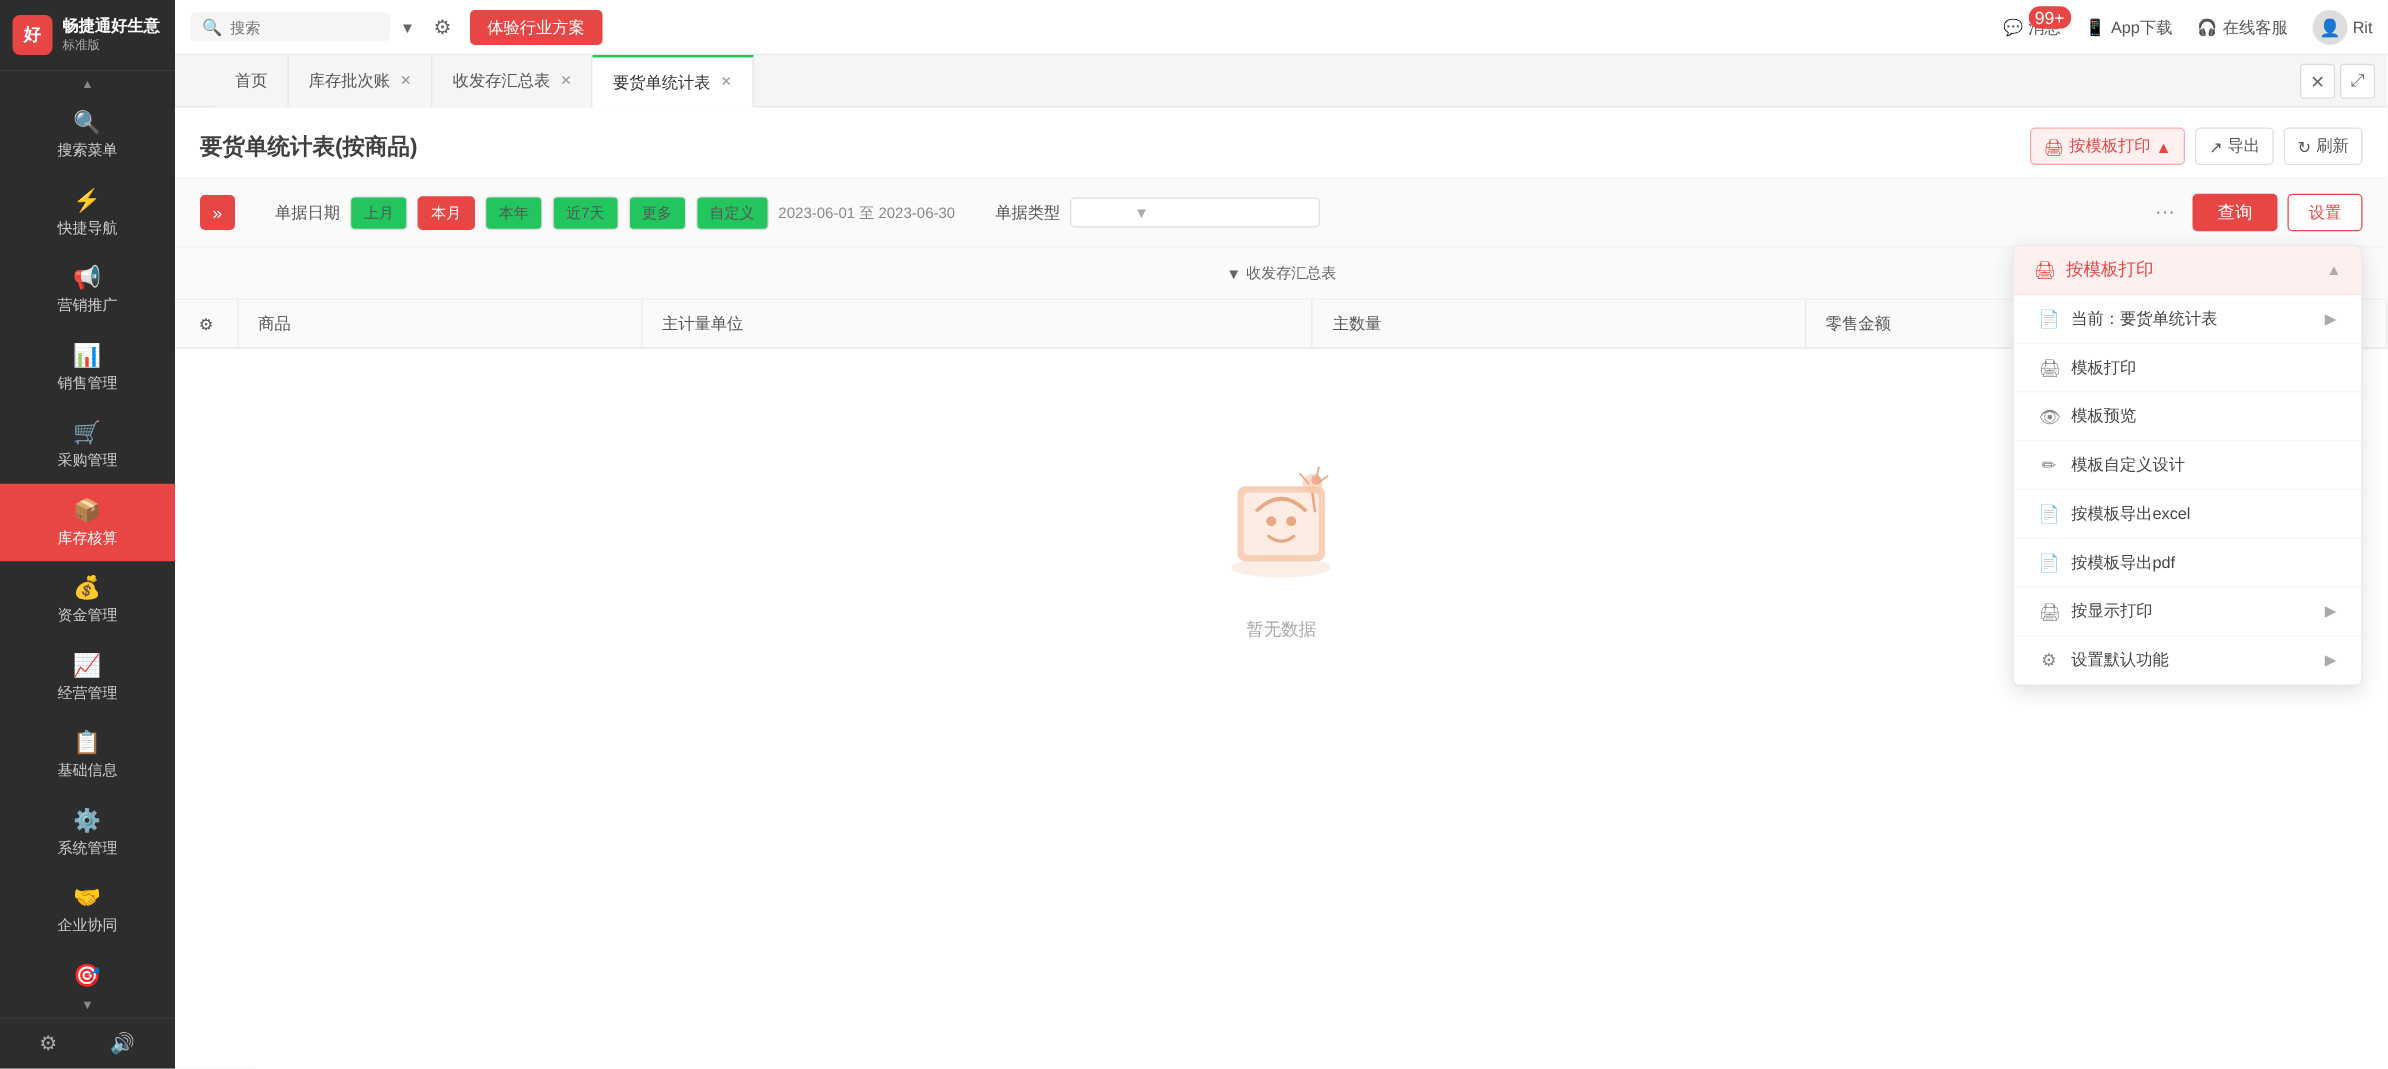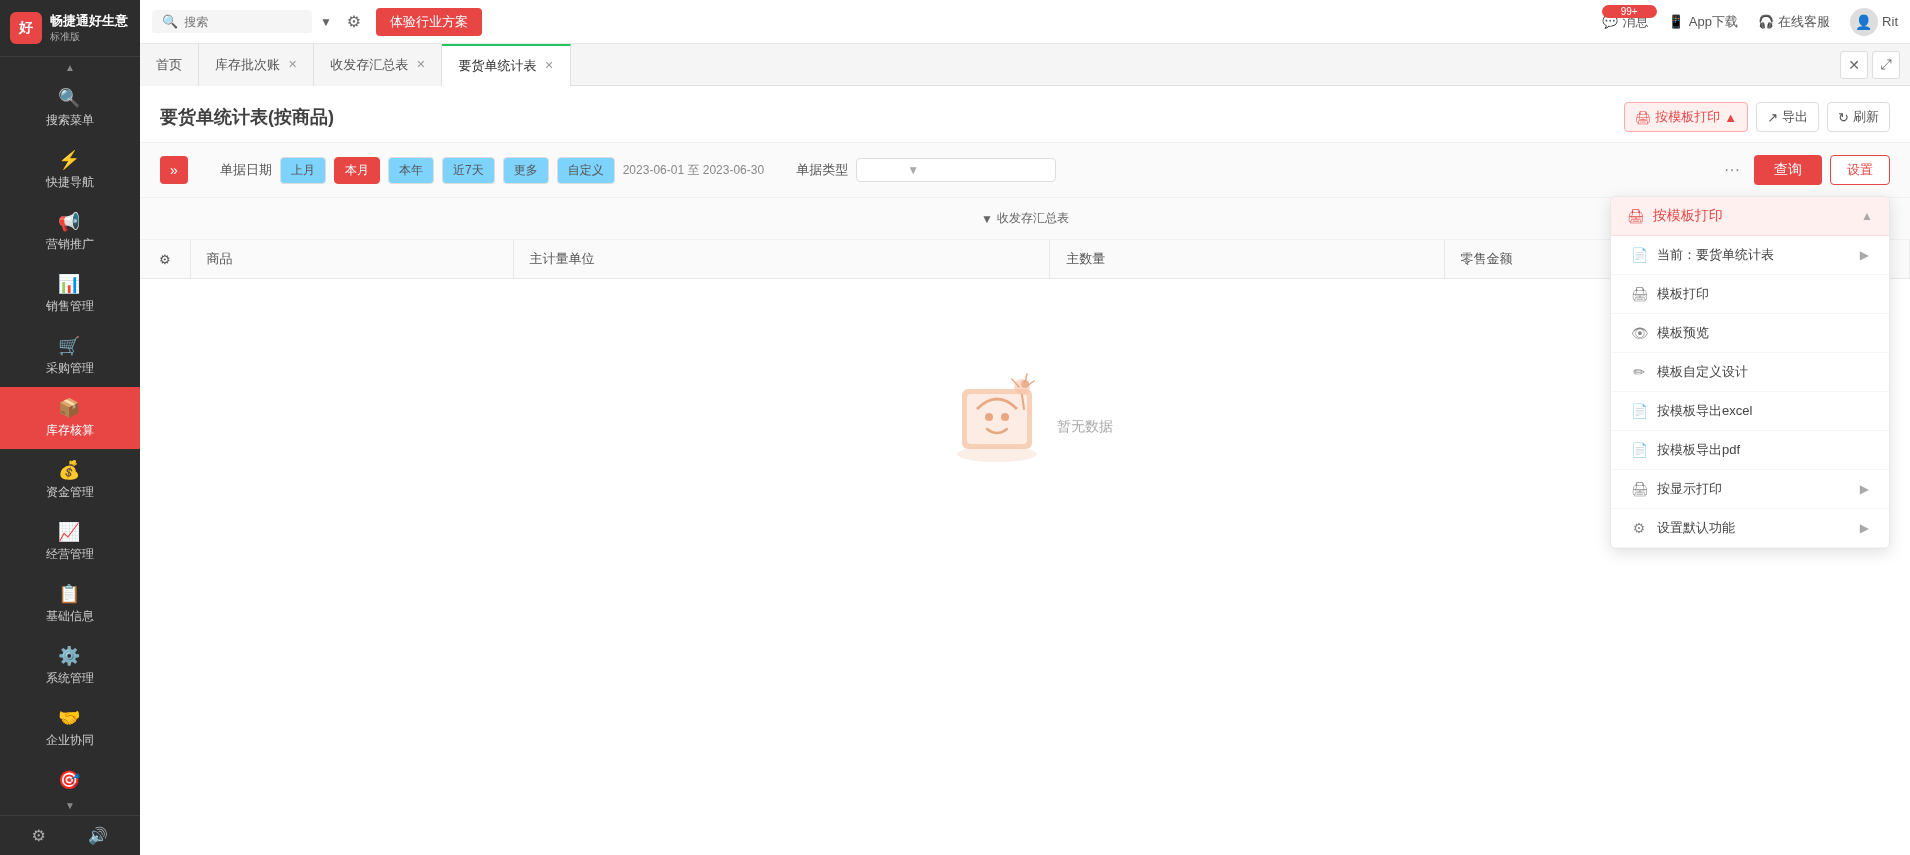--- a/index.html
+++ b/index.html
@@ -163,22 +163,22 @@
       gap: 4px;
       color: #555;
       font-size: 13px;
       cursor: pointer;
       position: relative;
     }
     .badge {
       background: #e84545;
       color: #fff;
       border-radius: 10px;
-      font-size: 10px;
-      padding: 1px 19px;
+      font-size: 14px;
+      padding: 1px 5px;
       position: absolute;
       top: -8px;
       right: -8px;
       white-space: nowrap;
     }
     .avatar {
       width: 28px;
       height: 28px;
       border-radius: 50%;
       background: #ddd;
@@ -192,21 +192,21 @@
       font-size: 13px;
     }
 
     
     .tabs-bar {
       height: 42px;
       background: #f5f5f5;
       border-bottom: 1px solid #e0e0e0;
       display: flex;
       align-items: center;
-      padding: 0 0 0 0;
+      padding: 0 0 0 32px;
       gap: 0;
       position: relative;
     }
     .tab-item {
       height: 42px;
       display: flex;
       align-items: center;
       padding: 0 16px;
       font-size: 13px;
       color: #555;
@@ -335,21 +335,21 @@
     }
     .filter-label {
       font-size: 13px;
       color: #555;
       white-space: nowrap;
     }
     .date-btn {
       padding: 4px 10px;
       border: 1px solid #ddd;
       border-radius: 4px;
-      background: #7dd3fc;
+      background: #22c55e;
       font-size: 12px;
       color: #555;
       cursor: pointer;
       white-space: nowrap;
     }
     .date-btn.active {
       background: #e84545;
       color: #fff;
       border-color: #e84545;
     }
@@ -401,21 +401,21 @@
       white-space: nowrap;
     }
     .data-table th:first-child {
       width: 50px;
       text-align: center;
     }
 
     
     .empty-state {
       display: flex;
-      flex-direction: row;
+      flex-direction: column;
       align-items: center;
       justify-content: center;
       padding: 80px 0 40px;
     }
     .empty-icon {
       width: 120px;
       height: 120px;
       margin-bottom: 16px;
     }
     .empty-text {

